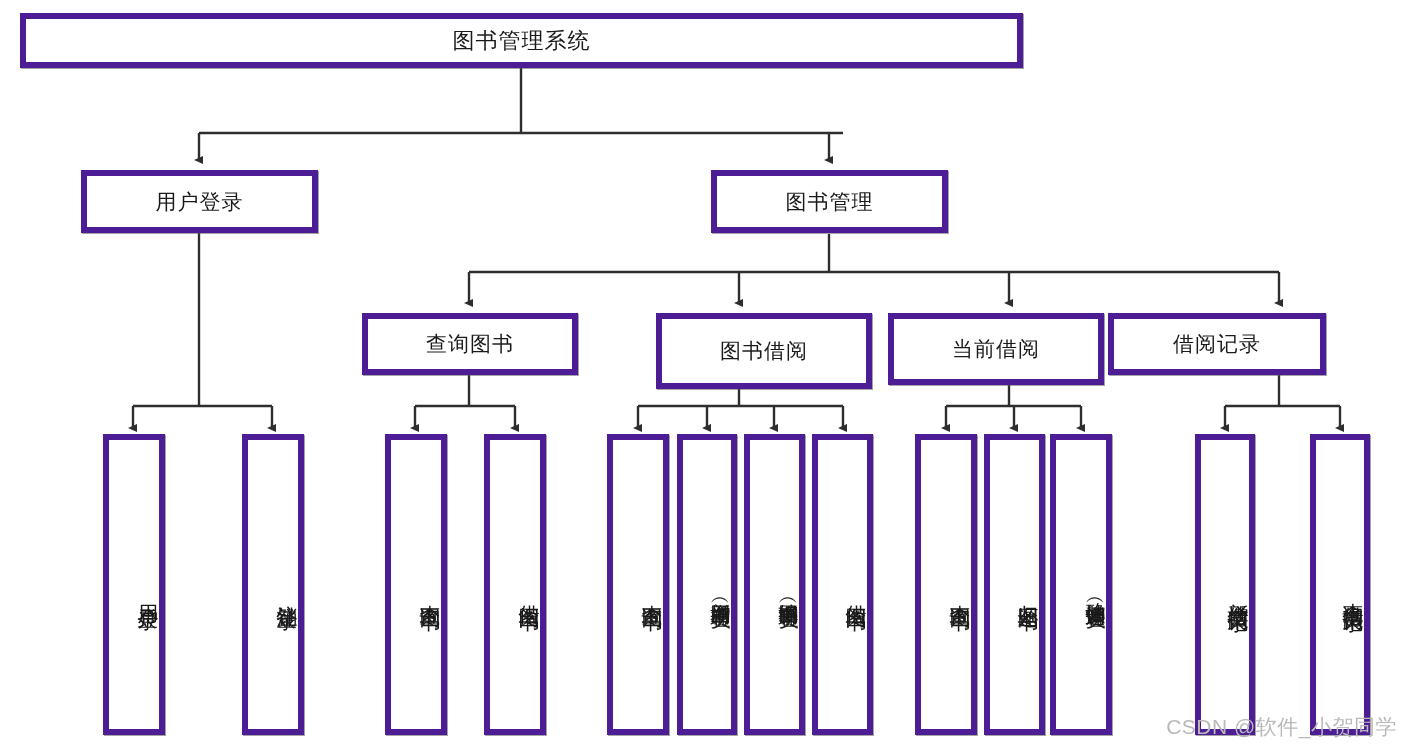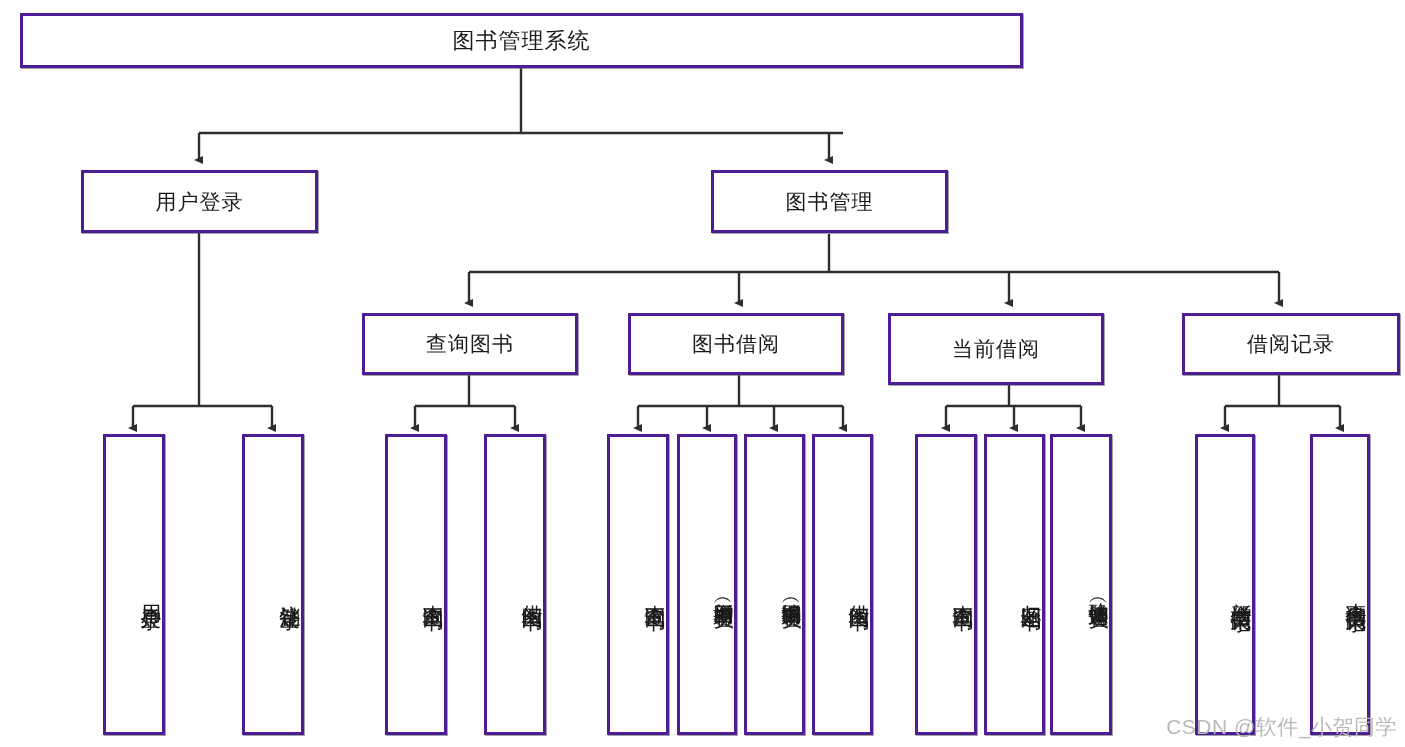--- a/index.html
+++ b/index.html
@@ -9,21 +9,21 @@
     font-family:"Liberation Sans","DejaVu Sans",sans-serif;
     overflow:hidden;
   }
   #diagram{position:relative;width:1405px;height:747px;}
   svg#edges{position:absolute;left:0;top:0;width:1405px;height:747px;pointer-events:none;}
 
   .node{
     position:absolute;
     box-sizing:border-box;
     background:#ffffff;
-    border:3px solid #4c1d95;
+    border:6px solid #4c1d95;
     box-shadow:1px 1px 0 rgba(90,90,90,.55);
     display:flex;
     align-items:center;
     justify-content:center;
     color:#1a1a1a;
     text-align:center;
   }
   .node.horiz{
     font-size:21px;
     letter-spacing:1px;
@@ -105,23 +105,23 @@
       <path d="M1340,406 L1340,428" marker-end="url(#arrow)"></path>
     </g>
   </svg>
 
   <div class="node horiz root" style="left:20px;top:13px;width:1003px;height:55px;">图书管理系统</div>
 
   <div class="node horiz" style="left:81px;top:170px;width:237px;height:63px;">用户登录</div>
   <div class="node horiz" style="left:711px;top:170px;width:237px;height:63px;">图书管理</div>
 
   <div class="node horiz" style="left:362px;top:313px;width:216px;height:62px;">查询图书</div>
-  <div class="node horiz" style="left:628px;top:313px;width:216px;height:62px;">图书借阅</div>
+  <div class="node horiz" style="left:656px;top:313px;width:216px;height:76px;">图书借阅</div>
   <div class="node horiz" style="left:888px;top:313px;width:216px;height:72px;">当前借阅</div>
-  <div class="node horiz" style="left:1182px;top:313px;width:218px;height:62px;">借阅记录</div>
+  <div class="node horiz" style="left:1108px;top:313px;width:218px;height:62px;">借阅记录</div>
 
   <div class="node vert" style="left:103px;top:434px;width:62px;height:301px;">用户登录</div>
   <div class="node vert" style="left:242px;top:434px;width:62px;height:301px;">注销登录</div>
 
   <div class="node vert" style="left:385px;top:434px;width:62px;height:301px;">查询图书</div>
   <div class="node vert" style="left:484px;top:434px;width:62px;height:301px;">借阅图书</div>
 
   <div class="node vert" style="left:607px;top:434px;width:62px;height:301px;">查询图书</div>
   <div class="node vert tight" style="left:677px;top:434px;width:60px;height:301px;">新增图书（管理员）</div>
   <div class="node vert tight" style="left:744px;top:434px;width:61px;height:301px;">编辑图书（管理员）</div>

